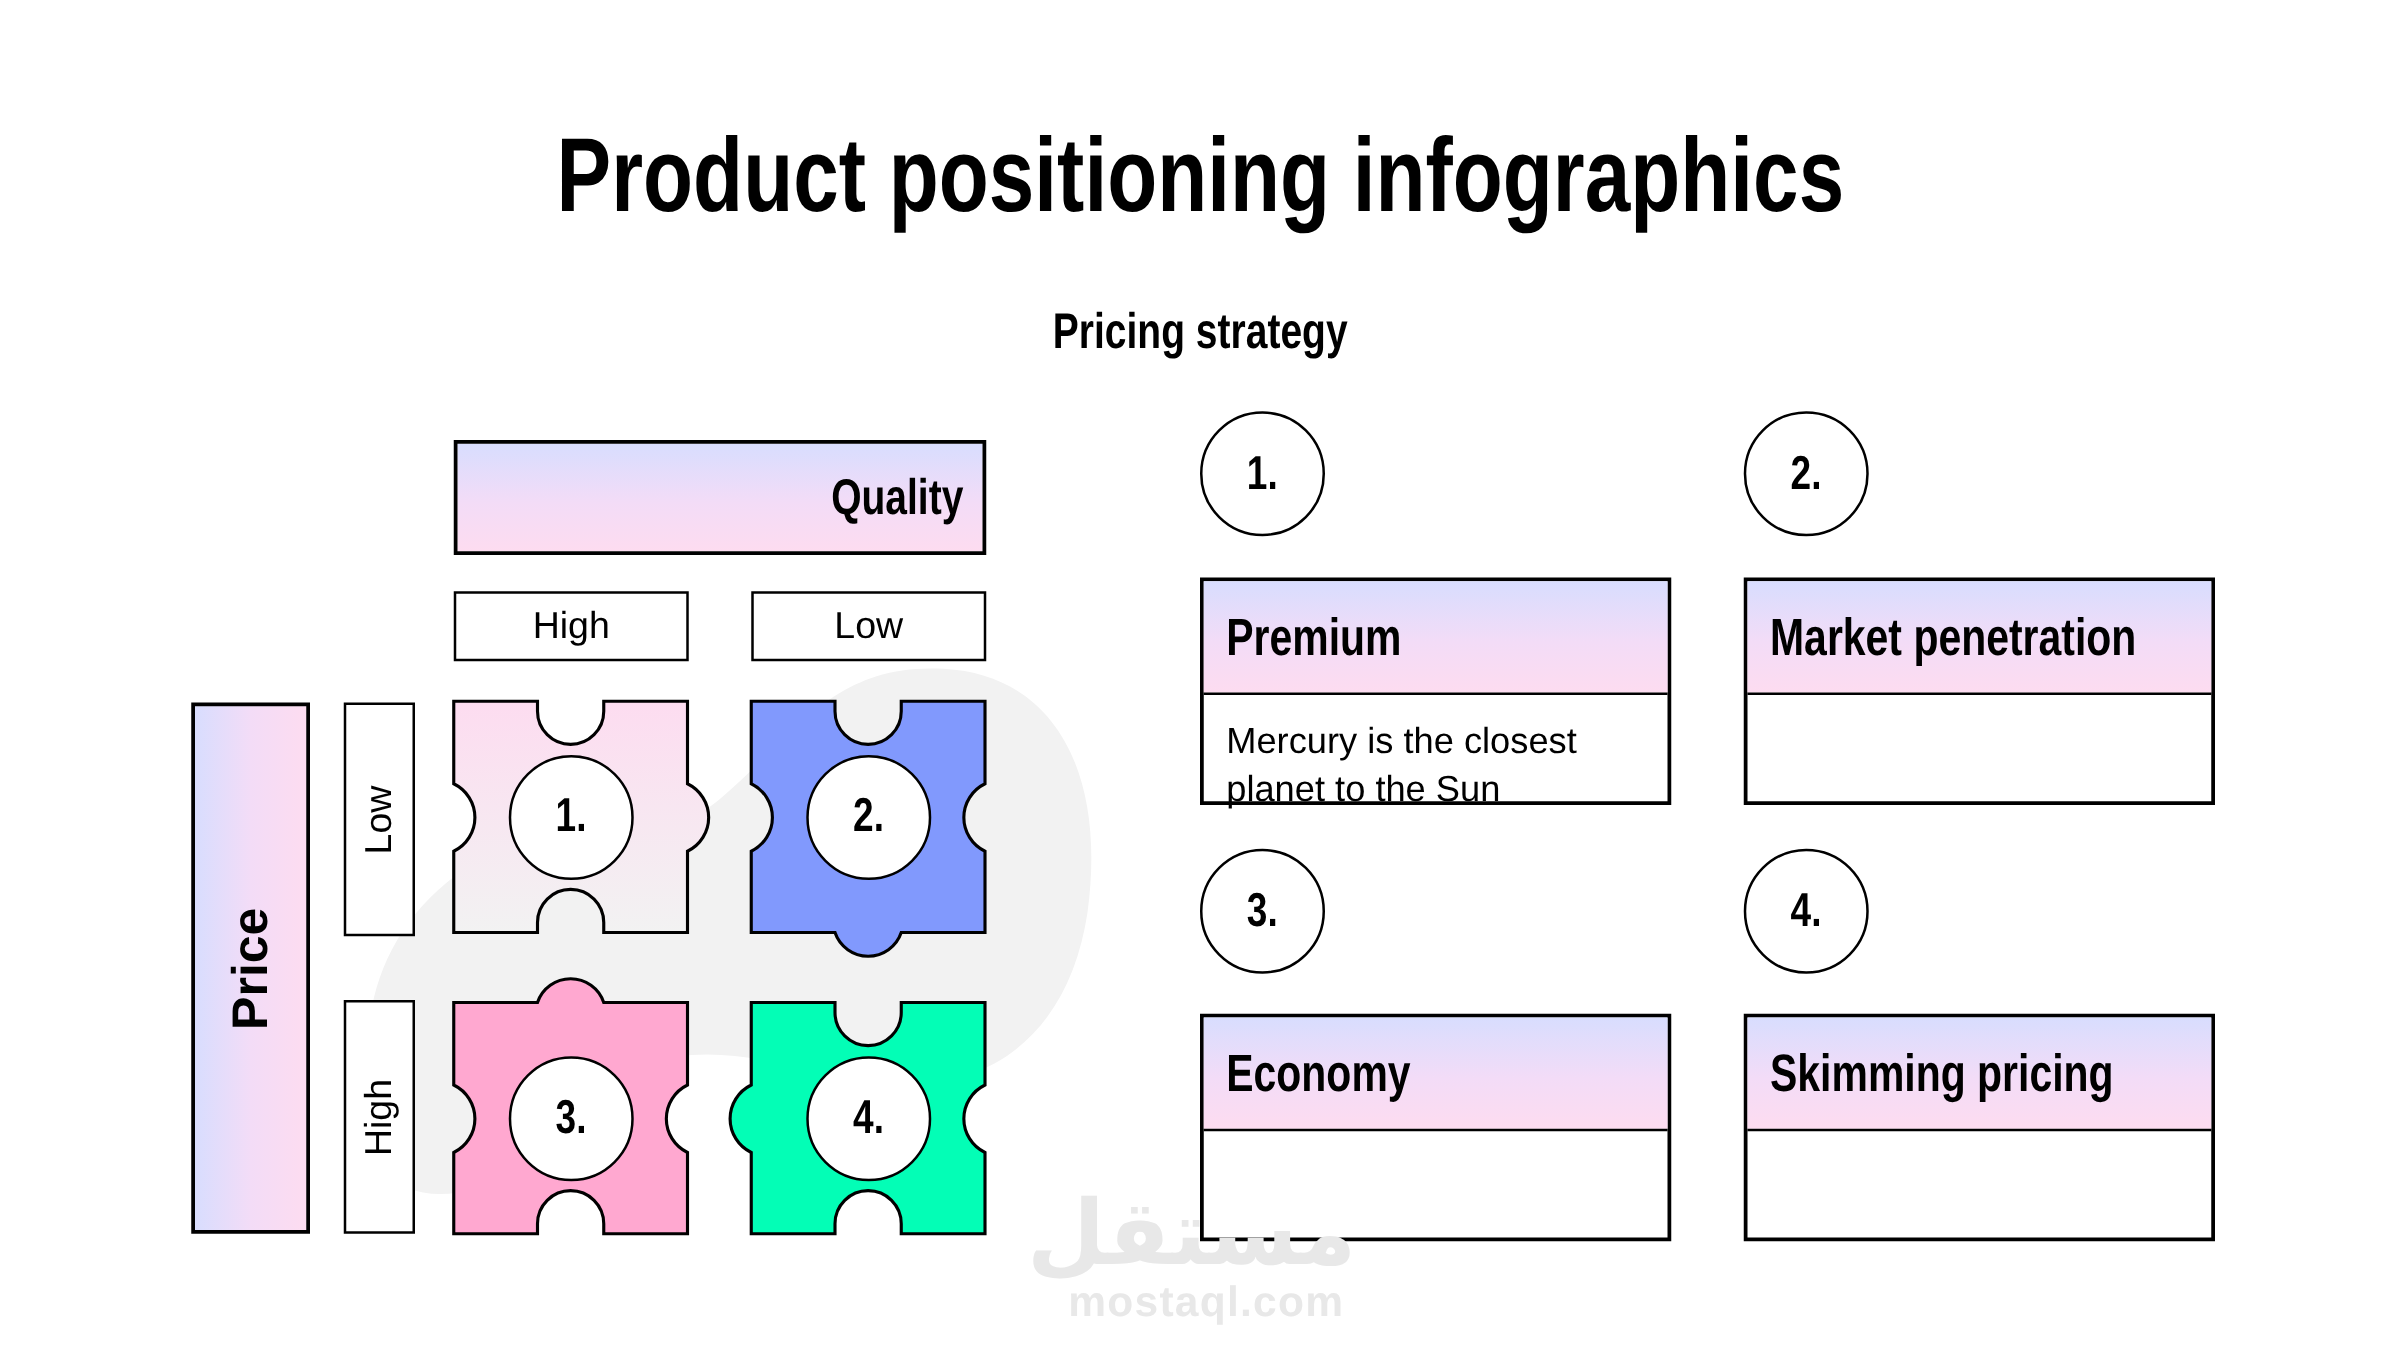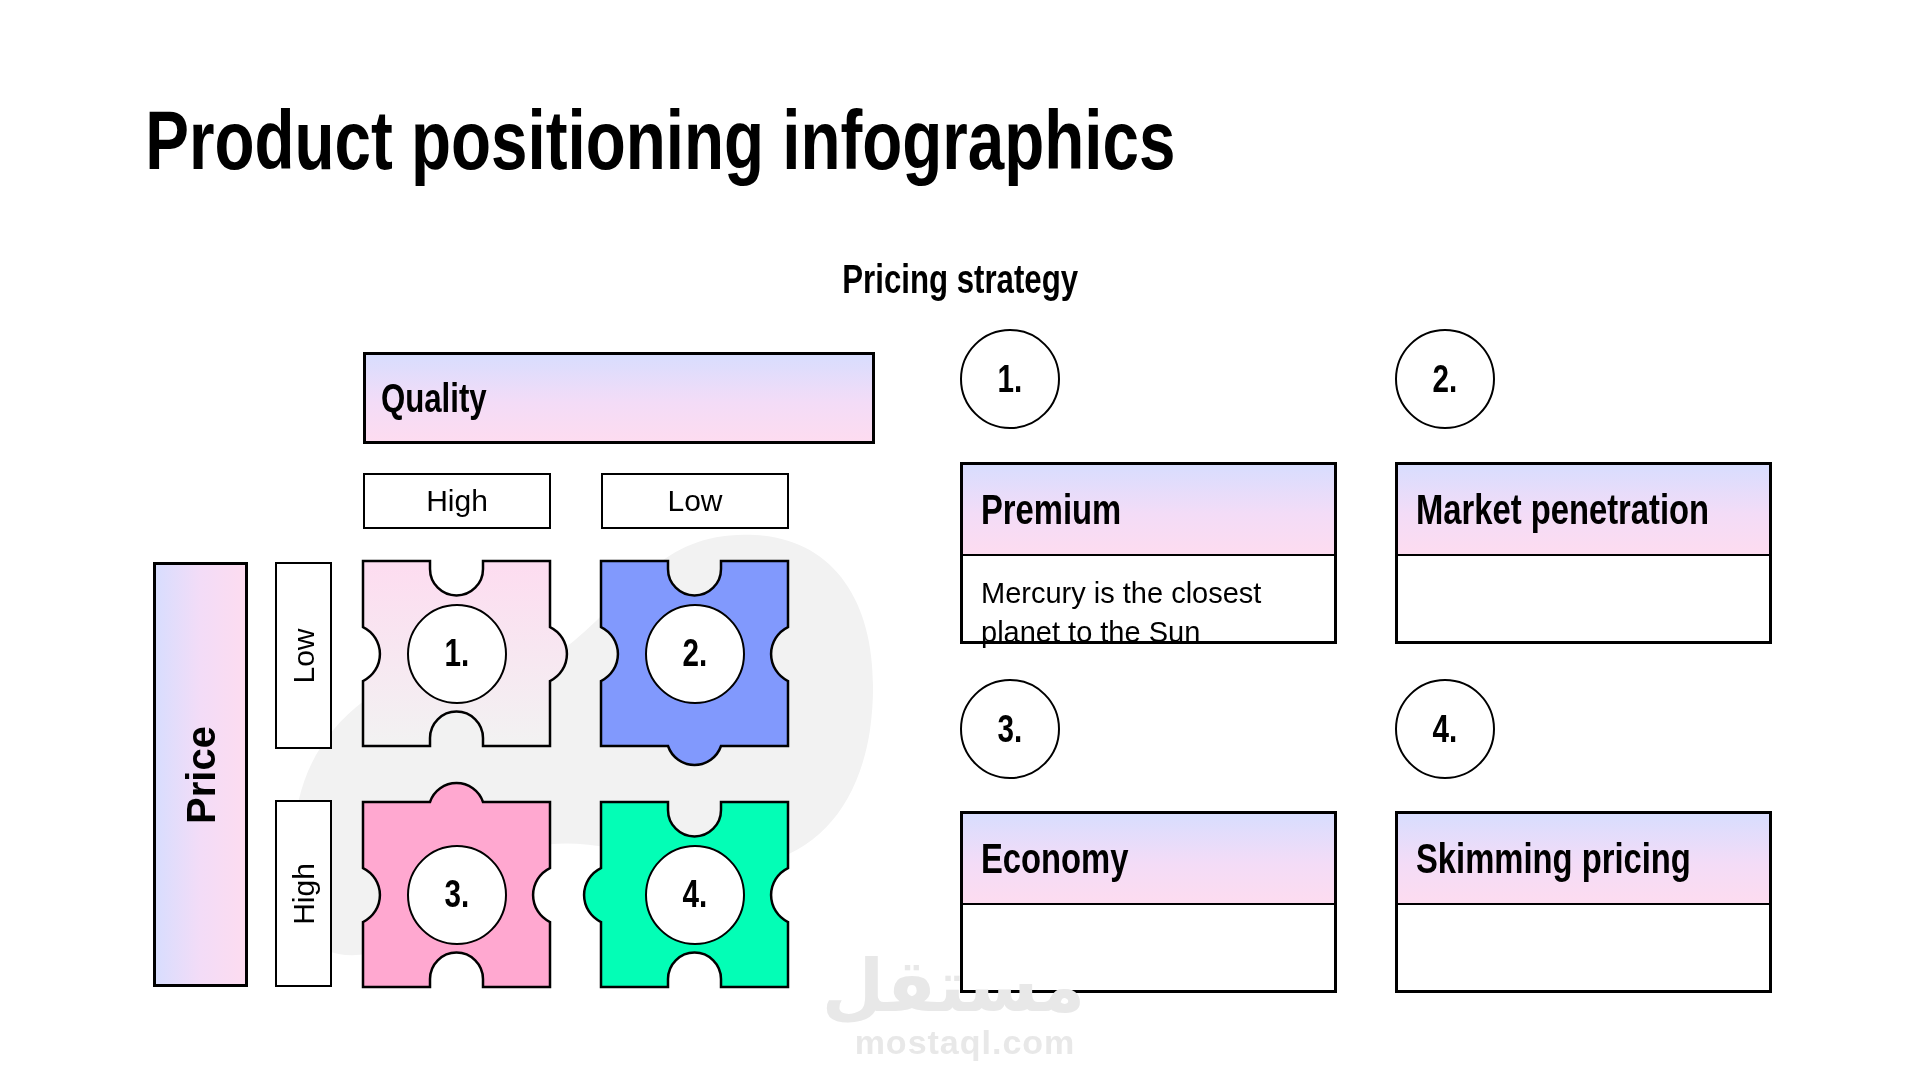--- a/index.html
+++ b/index.html
@@ -3,26 +3,26 @@
 <meta charset="utf-8">
 <style>
   html, body { margin: 0; padding: 0; }
   body {
     width: 1920px; height: 1080px; background: #ffffff; position: relative; overflow: hidden;
     font-family: "Liberation Sans", sans-serif; color: #000;
   }
   .abs { position: absolute; }
   .cond { display: inline-block; transform: scaleX(0.78); transform-origin: center; font-weight: bold; white-space: nowrap; }
   .cond-left { display: inline-block; transform: scaleX(0.78); transform-origin: left center; font-weight: bold; white-space: nowrap; }
-  .title { left: 0; top: 92px; width: 1920px; font-size: 84px; line-height: 96px; }
-  .subtitle { left: 0; top: 240px; width: 1920px; text-align: center; font-size: 40px; line-height: 50px; margin-top: 14px; }
+  .title { left: 0; top: 92px; width: 1920px; text-align: center; font-size: 84px; line-height: 96px; }
+  .subtitle { left: 0; top: 240px; width: 1920px; text-align: center; font-size: 40px; line-height: 50px; }
   .grad-v { background: linear-gradient(180deg, #d8ddfe 0%, #f3dcf7 55%, #fddcf0 100%); }
   .grad-h { background: linear-gradient(90deg, #d8ddfe 0%, #f3dcf7 50%, #fddcf0 100%); }
   .boxed { border: 3px solid #000; box-sizing: border-box; }
-  .quality { left: 363px; top: 352px; width: 512px; height: 92px; display: flex; align-items: center; justify-content: flex-start; font-size: 40px; }
+  .quality { left: 363px; top: 352px; width: 426px; height: 92px; display: flex; align-items: center; justify-content: flex-end; font-size: 40px; }
   .col-label { top: 473px; width: 188px; height: 56px; background: #fff; display: flex; align-items: center; justify-content: center; font-size: 30px; border-width: 2px; }
   .price { left: 153px; top: 562px; width: 95px; height: 425px; }
   .price .rot { position: absolute; left: 50%; top: 50%; transform: translate(-50%, -50%) rotate(-90deg); font-size: 40px; font-weight: bold; white-space: nowrap; }
   .row-label { left: 275px; width: 57px; height: 187px; background: #fff; border-width: 2px; }
   .row-label .rot { position: absolute; left: 50%; top: 50%; transform: translate(-50%, -50%) rotate(-90deg); font-size: 30px; white-space: nowrap; }
   .blob { left: 285px; top: 530px; width: 600px; height: 430px; }
   .piece { position: absolute; }
   .piece svg { position: absolute; left: 0; top: 0; overflow: visible; }
   .piece-num { position: absolute; width: 100px; height: 100px; left: 50%; top: 50%; transform: translate(-50%, -50%); display: flex; align-items: center; justify-content: center; font-size: 38px; }
   .num-circle { width: 100px; height: 100px; border: 2px solid #000; border-radius: 50%; box-sizing: border-box; background: #fff; display: flex; align-items: center; justify-content: center; font-size: 38px; }

